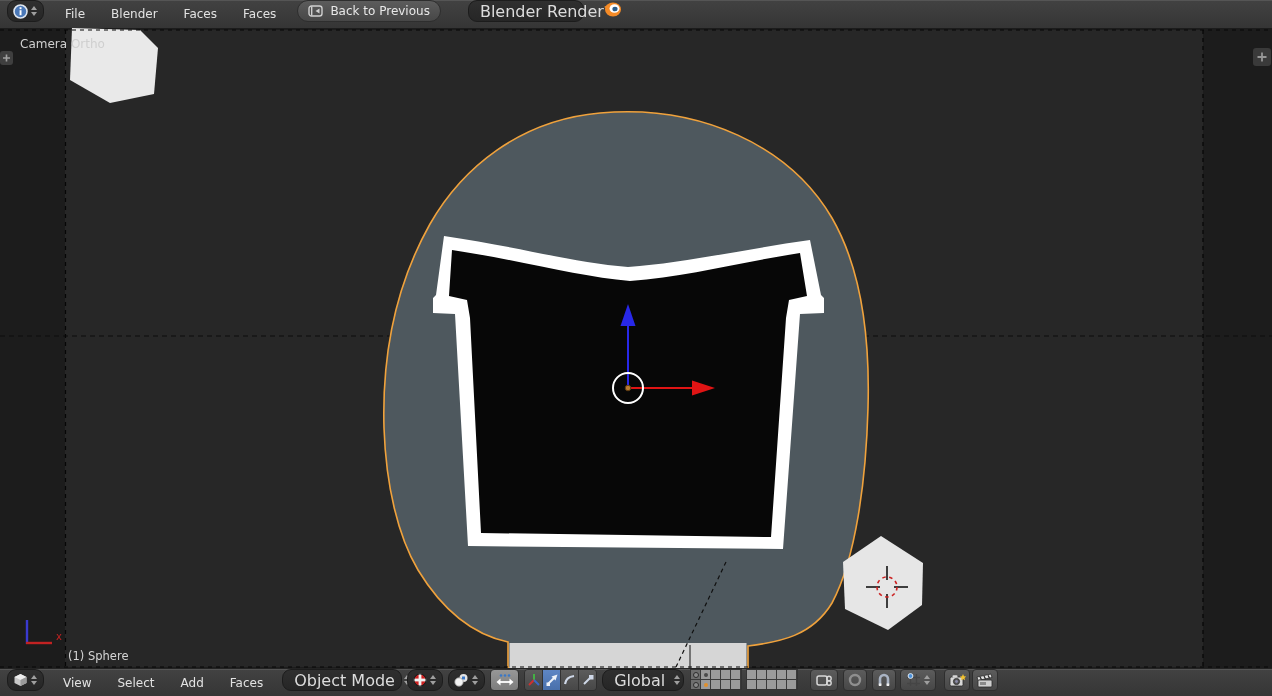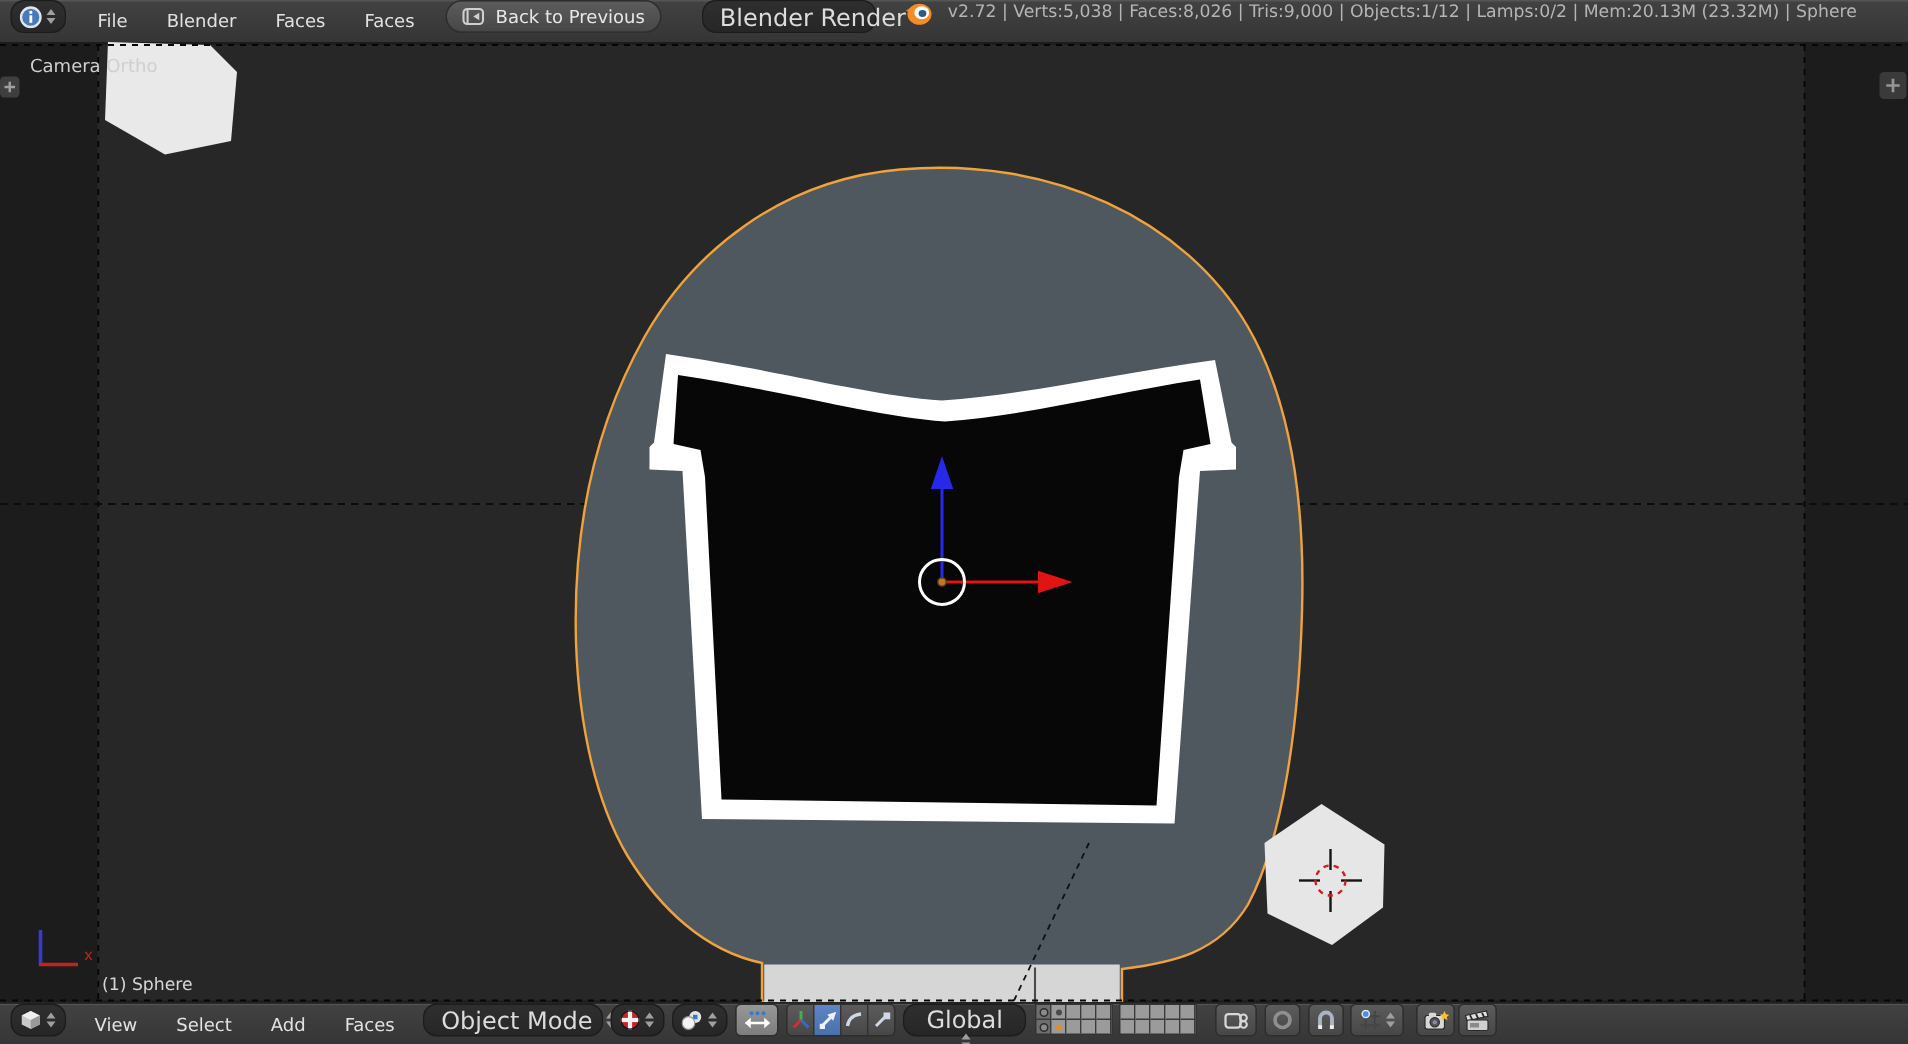--- a/index.html
+++ b/index.html
@@ -72,21 +72,20 @@
         <i class="u"></i>
         <i class="d"></i>
       </span>
   </div>
   <svg class="sp" style="margin-left:18px;" width="20" height="18" viewBox="0 0 20 18">
     <ellipse cx="11" cy="9.5" rx="8" ry="7" fill="#f58b27"></ellipse>
     <path d="M2 7 Q6 4 10 5 L6 9 Z" fill="#f58b27"></path>
     <ellipse cx="12.5" cy="8.5" rx="5" ry="4.3" fill="#fff"></ellipse>
     <ellipse cx="13" cy="9" rx="2.6" ry="2.3" fill="#2a5c8a"></ellipse>
   </svg>
-  <div class="stats">v2.72 | Verts:5,038 | Faces:8,026 | Tris:9,000 | Objects:1/12 | Lamps:0/2 | Mem:20.13M (23.32M) | Sphere</div>
 </div>
 
 <div id="viewport">
 <svg width="1272" height="640" viewBox="0 0 1272 640">
 
   <rect x="0" y="0" width="1272" height="640" fill="#1c1c1c"></rect>
   <rect x="65" y="2" width="1138" height="637" fill="#272727"></rect>
 
   <line x1="0" y1="308" x2="1272" y2="308" stroke="#0c0c0c" stroke-width="1.2" stroke-dasharray="5 4"></line>
 
@@ -250,21 +249,21 @@
       </svg>
     </div>
     <div class="seg">
       <svg width="14" height="14" viewBox="0 0 14 14">
         <line x1="3" y1="11" x2="9" y2="5" stroke="#cfd8e8" stroke-width="2"></line>
         <rect x="8" y="2" width="4.5" height="4.5" fill="#cfd8e8"></rect>
       </svg>
     </div>
   </div>
 
-  <div class="dd sp" style="margin-left:5px;width:70px;flex-direction:column;">
+  <div class="dd sp" style="margin-left:5px;width:70px;">
     <span class="lbl" style="flex:1;">Global</span>
     <span class="spin">
         <i class="u"></i>
         <i class="d"></i>
       </span>
   </div>
 
   <div class="layers sp" style="margin-left:6px;">
     <div class="lcol">
       <div class="lcell pressed">

